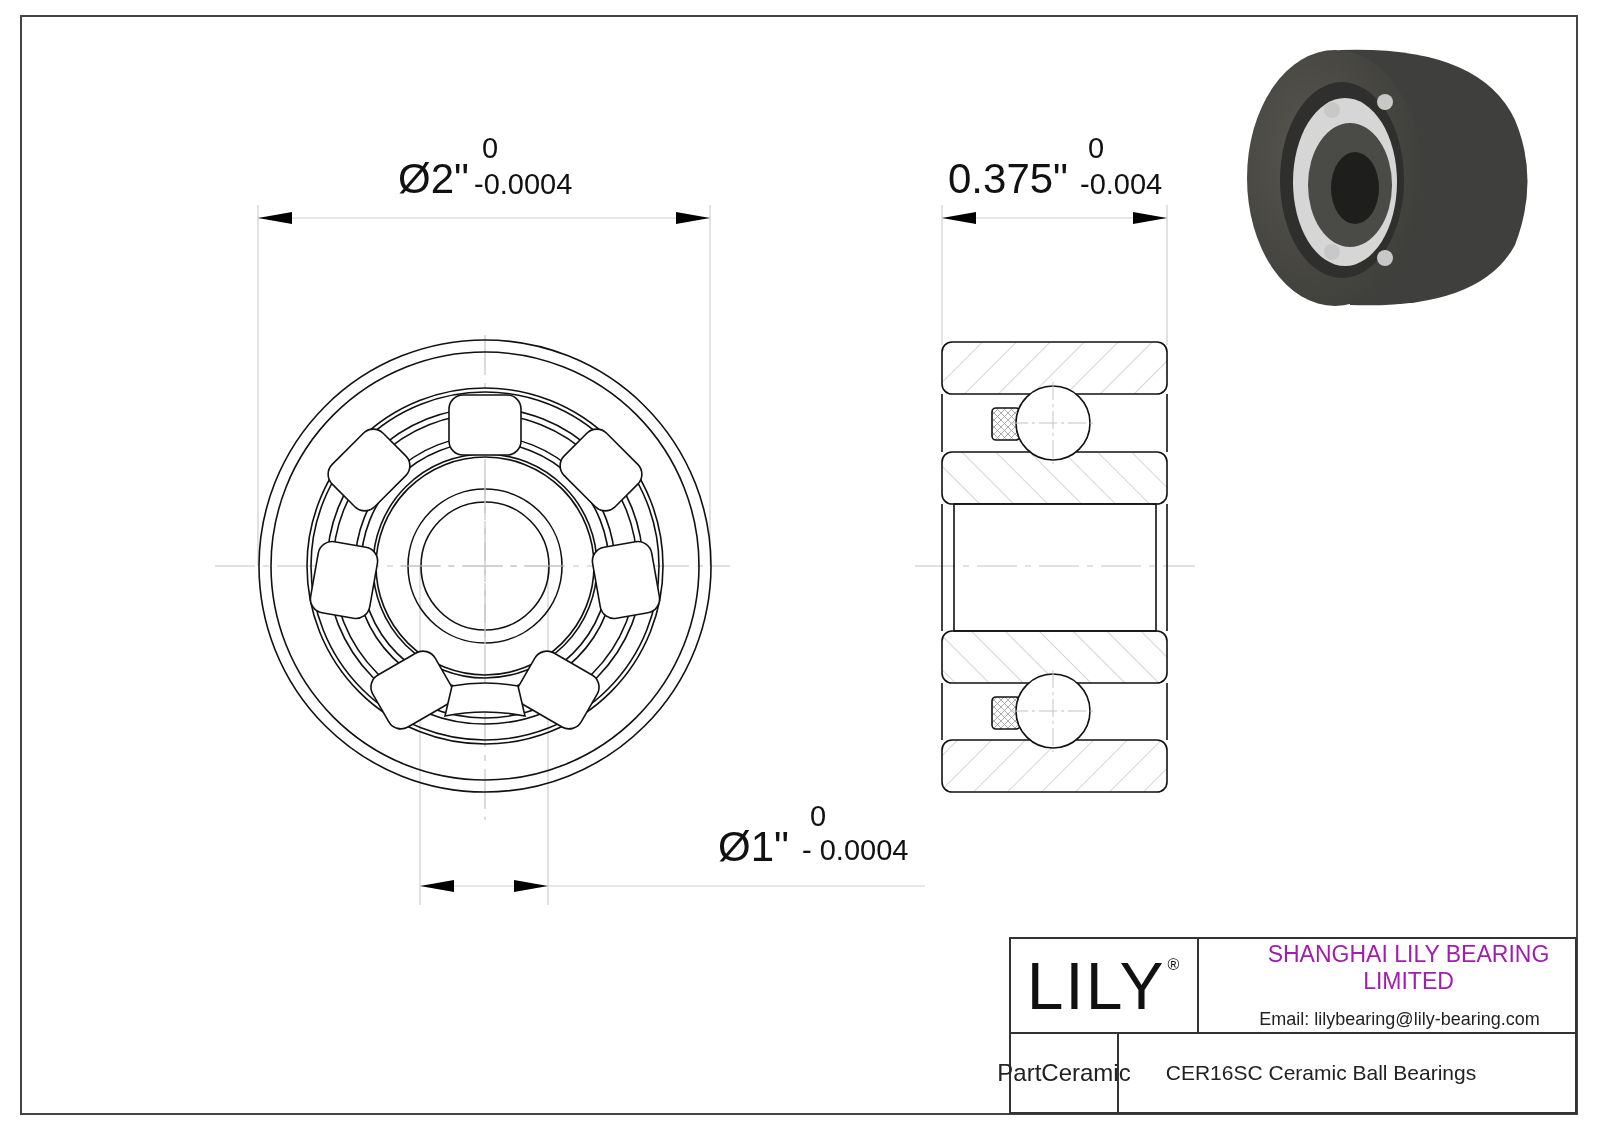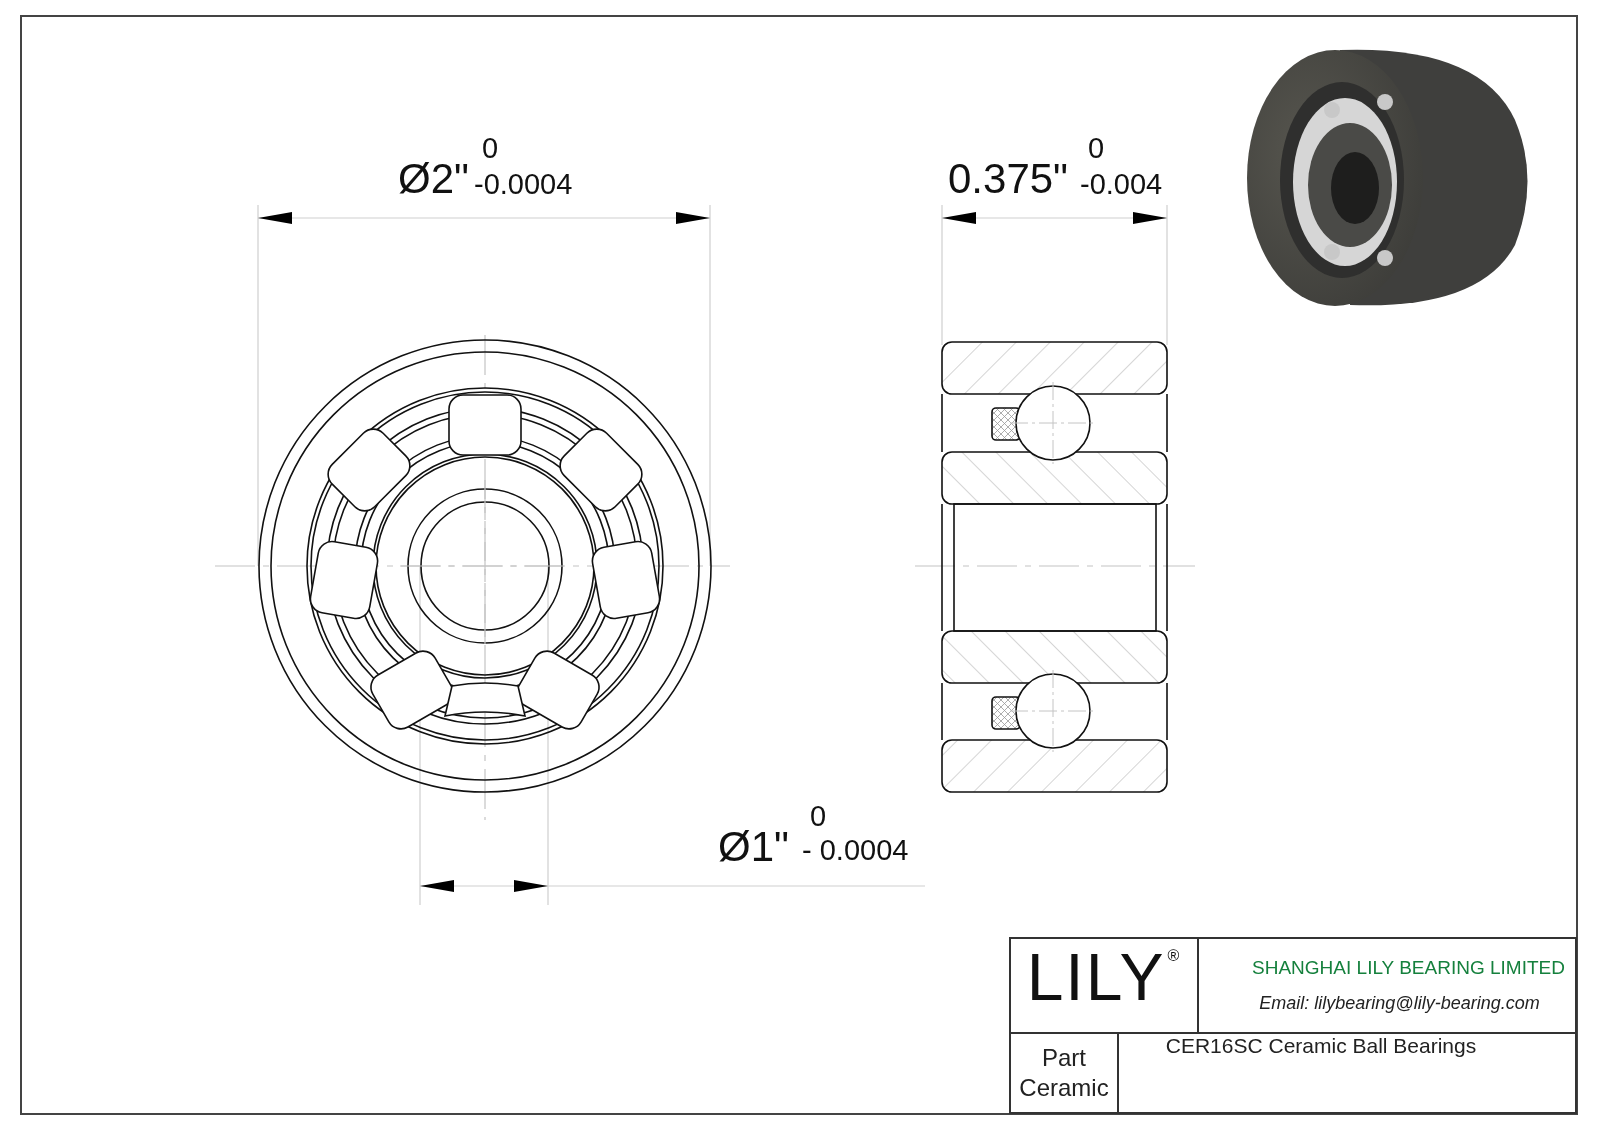--- a/index.html
+++ b/index.html
@@ -2,24 +2,24 @@
 <html><head>
 <meta charset="utf-8">
 <style>
   html, body { margin:0; padding:0; background:#ffffff; }
   body { width:1600px; height:1132px; position:relative; overflow:hidden; font-family:"Liberation Sans", sans-serif; color:#111; }
   #sheet { position:absolute; left:0; top:0; width:1600px; height:1132px; }
   .dim { position:absolute; font-family:"Liberation Sans", sans-serif; color:#111; white-space:nowrap; }
   .dim .main { font-size:42px; line-height:1; }
   .dim .tol { position:absolute; font-size:29px; line-height:1; }
   .tb { position:absolute; border:2px solid #333; box-sizing:border-box; background:#fff; }
-  .tb-cell { position:absolute; box-sizing:border-box; display:flex; justify-content:center; text-align:center; }
+  .tb-cell { position:absolute; box-sizing:border-box; display:flex; align-items:center; justify-content:center; text-align:center; }
   .logo-text { font-size:66px; letter-spacing:2px; color:#111; }
   .reg { font-size:16px; vertical-align:top; position:relative; top:8px; margin-left:2px; }
-  .company { font-size:19px; color:#15803d;margin-left:43px; }
+  .company { font-size:23px; color:#a21caf;margin-left:43px; }
   .email { font-size:18px; color:#222; }
   .pn-label { font-size:24px; line-height:1.25; color:#222; }
   .pn-value { font-size:21px; color:#222; }
 </style>
 </head>
 <body>
 
 <div id="sheet">
 <svg width="1600" height="1132" viewBox="0 0 1600 1132" xmlns="http://www.w3.org/2000/svg">
   <defs>
@@ -174,23 +174,23 @@
   <span class="tol" style="left:84px; top:10px;">- 0.0004</span>
 </div>
 
 
 <div class="tb" style="left:1009px; top:937px; width:568px; height:177px;">
   <div class="tb-cell" style="left:0; top:0; width:188px; height:95px; border-right:2px solid #333; border-bottom:2px solid #333;">
     <span class="logo-text"><span>LILY</span><span class="reg">®</span></span>
   </div>
   <div class="tb-cell" style="left:188px; top:0; width:376px; height:95px; border-bottom:2px solid #333; flex-direction:column; gap:14px;">
     <span class="company">SHANGHAI LILY BEARING LIMITED</span>
-    <span class="email" style="margin-left:25px;font-style:italic;">Email: lilybearing@lily-bearing.com</span>
+    <span class="email" style="margin-left:25px;">Email: lilybearing@lily-bearing.com</span>
   </div>
-  <div class="tb-cell" style="left:0; top:95px; width:108px; height:78px; border-right:2px solid #333; flex-direction:column;">
+  <div class="tb-cell" style="left:0; top:95px; width:108px; height:78px; border-right:2px solid #333; flex-direction:row;">
     <span class="pn-label">Part</span>
     <span class="pn-label">Ceramic</span>
   </div>
   <div class="tb-cell" style="left:108px; top:95px; width:404px; height:78px;">
     <span class="pn-value">CER16SC Ceramic Ball Bearings</span>
   </div>
 </div>
 </div>
 
 </body></html>

